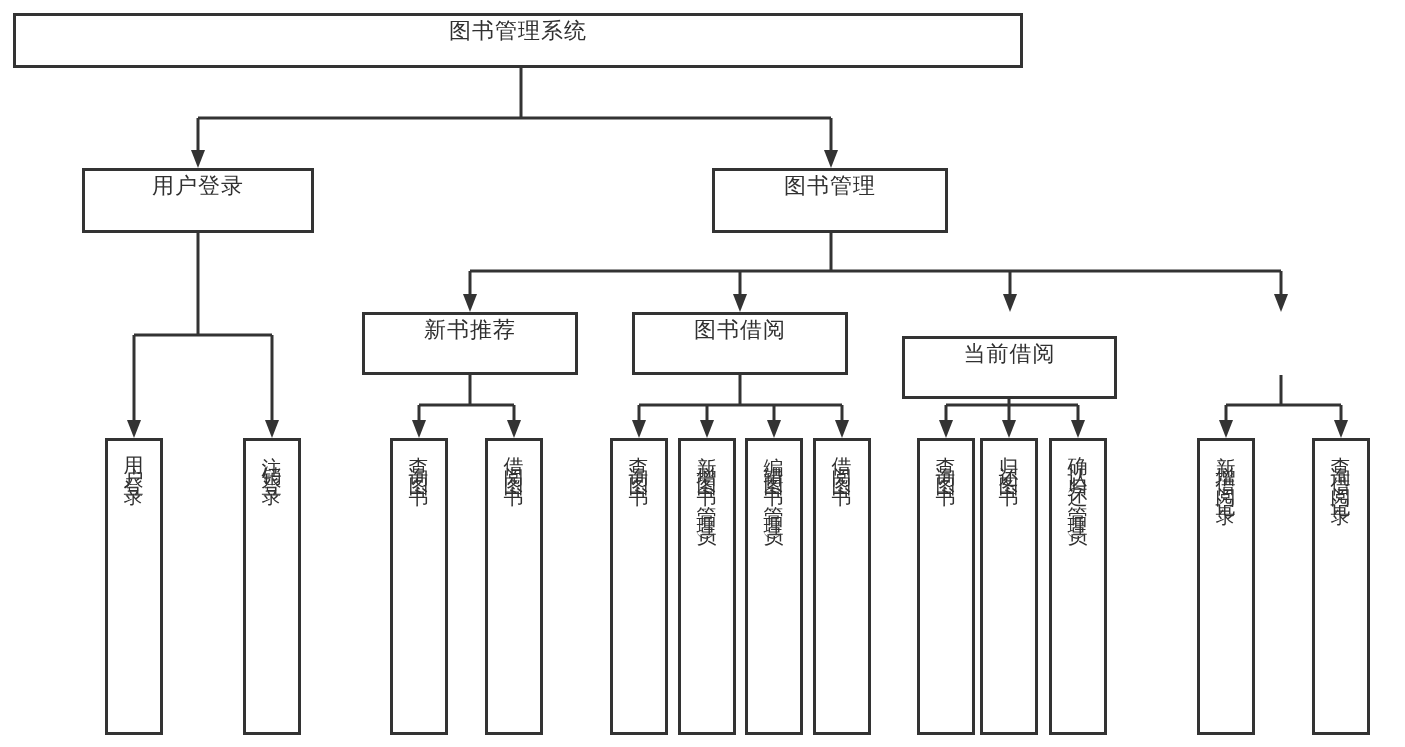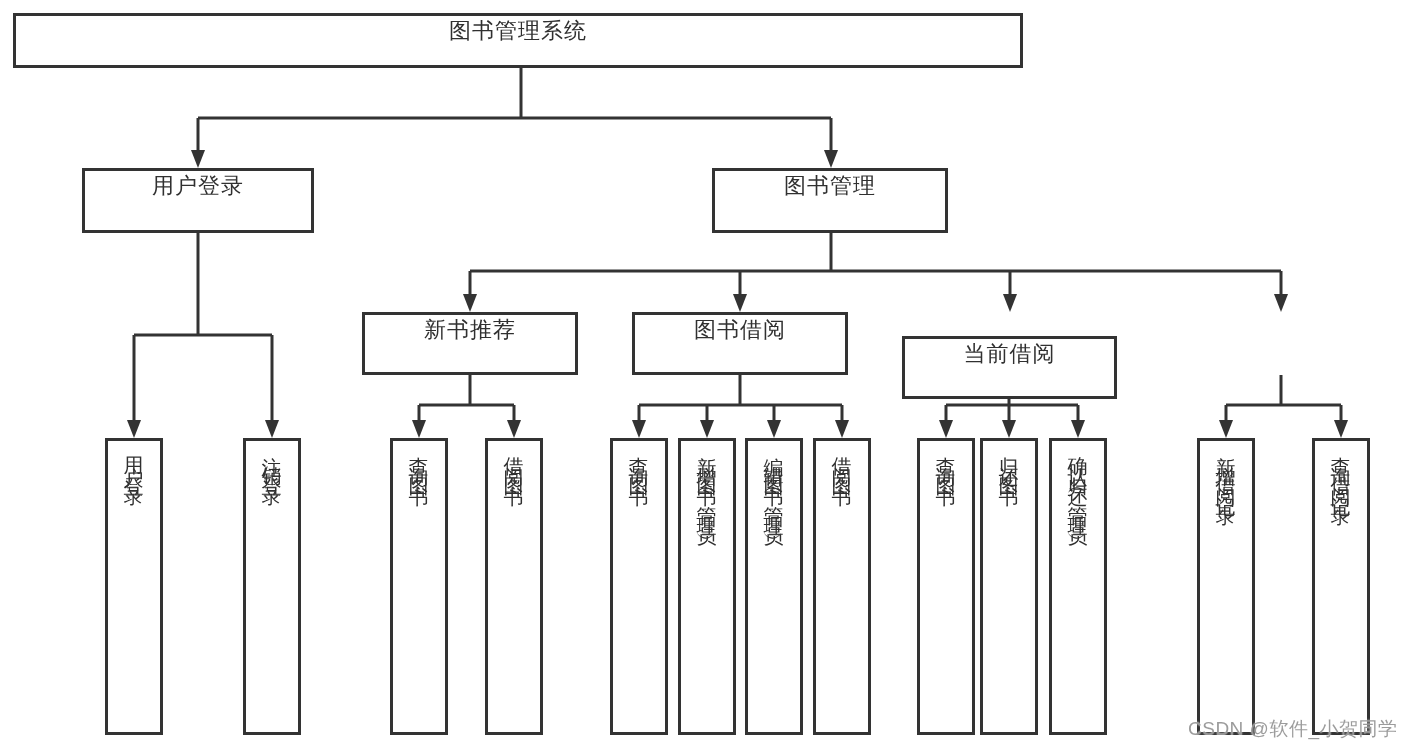--- a/index.html
+++ b/index.html
@@ -170,14 +170,13 @@
   <div class="box leaf" style="left:1049px;">
     <span class="vlabel">确认归还（管理员）</span>
   </div>
   <div class="box leaf" style="left:1197px;">
     <span class="vlabel">新增借阅记录</span>
   </div>
   <div class="box leaf" style="left:1312px;">
     <span class="vlabel">查询借阅记录</span>
   </div>
 
-  <div class="watermark">CSDN @软件_小贺同学</div>
 </div>
 
 </body></html>

